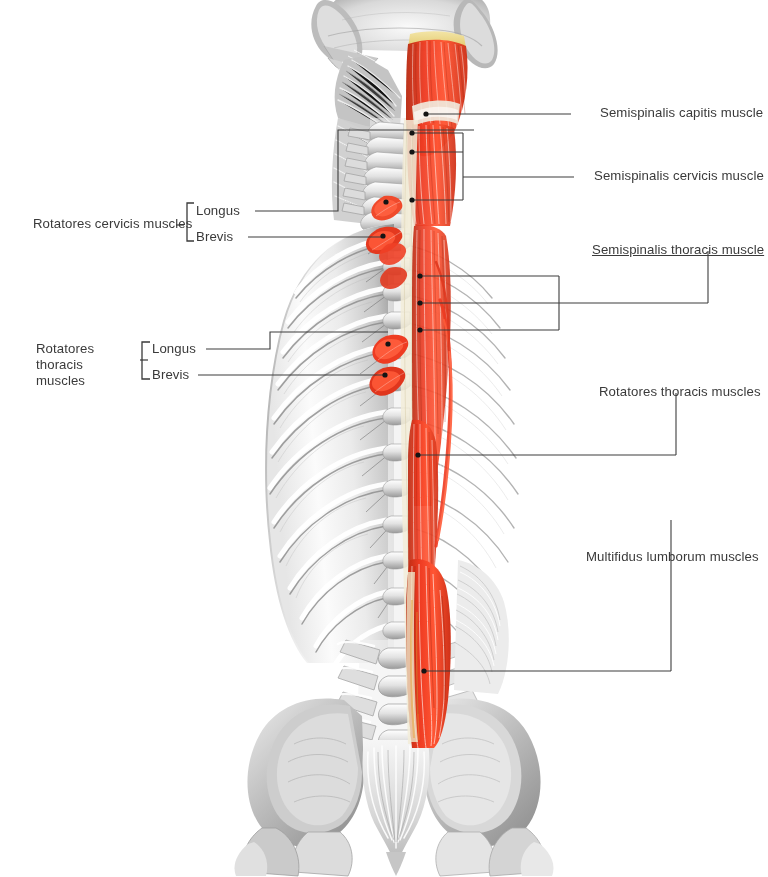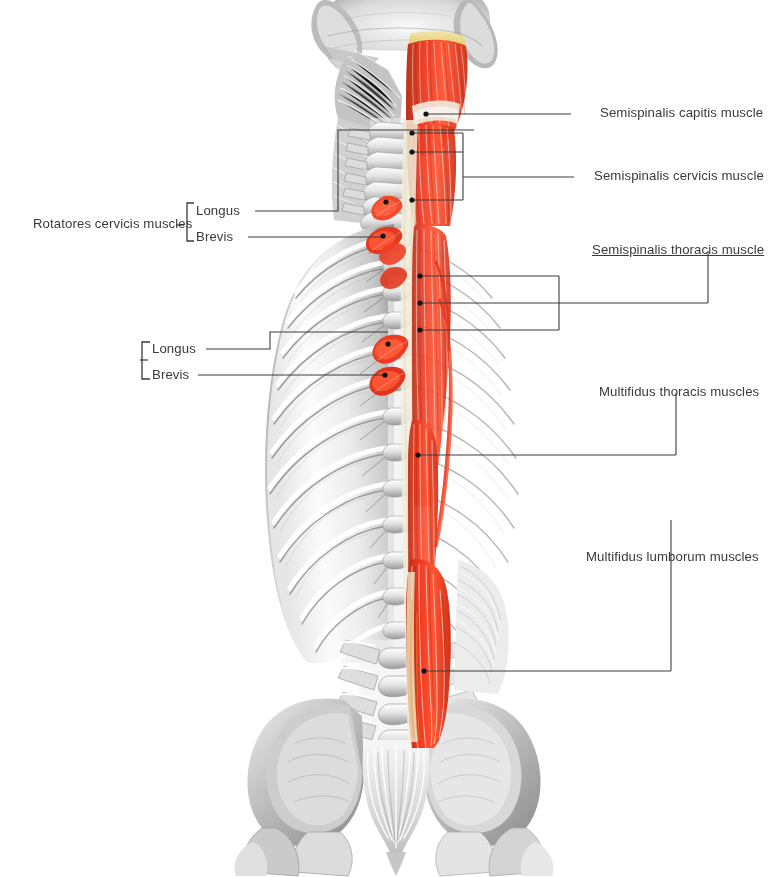--- a/index.html
+++ b/index.html
@@ -600,29 +600,33 @@
         <circle cx="378" cy="202" r="2.6"></circle>
         <circle cx="375" cy="236" r="2.6"></circle>
         <circle cx="380" cy="344" r="2.6"></circle>
         <circle cx="377" cy="375" r="2.6"></circle>
       </g>
   </svg>
 
   <div class="lbl" style="left:592px;top:105px;">Semispinalis capitis muscle</div>
   <div class="lbl" style="left:586px;top:168px;text-align:center;">Semispinalis cervicis muscle</div>
   <div class="lbl" style="left:584px;top:242px;text-decoration:underline;">Semispinalis thoracis muscle</div>
-  <div class="lbl" style="left:591px;top:384px;">Multifidus thoracis muscles</div>
+  <div class="lbl" style="left:591px;top:384px;">Rotatores thoracis muscles</div>
   <div class="lbl" style="left:578px;top:511px;margin-top:38px;">Multifidus lumborum muscles</div>
 
   <div class="lbl" style="left:25px;top:216px;text-align:right;">Rotatores cervicis muscles</div>
   <svg class="layer" viewBox="0 0 768 877">
     <path d="M168 225 L176 225" stroke="#3a3a3a" stroke-width="1.2" fill="none"></path>
     <path d="M186 203 L179 203 L179 241 L186 241" stroke="#3a3a3a" stroke-width="1.3" fill="none"></path>
     <path d="M132 360 L140 360" stroke="#3a3a3a" stroke-width="1.2" fill="none"></path>
     <path d="M142 342 L134 342 L134 379 L142 379" stroke="#3a3a3a" stroke-width="1.3" fill="none"></path>
   </svg>
   <div class="lbl" style="left:188px;top:203px;">Longus</div>
   <div class="lbl" style="left:188px;top:229px;">Brevis</div>
 
+  <div class="lbl two" style="left:28px;top:341px;width:92px;text-align:left;">
+    <span>Rotatores</span><br>
+    <span>thoracis muscles</span>
+  </div>
   <div class="lbl" style="left:144px;top:341px;">Longus</div>
   <div class="lbl" style="left:144px;top:367px;">Brevis</div>
 
 </div>
 
 </body></html>

